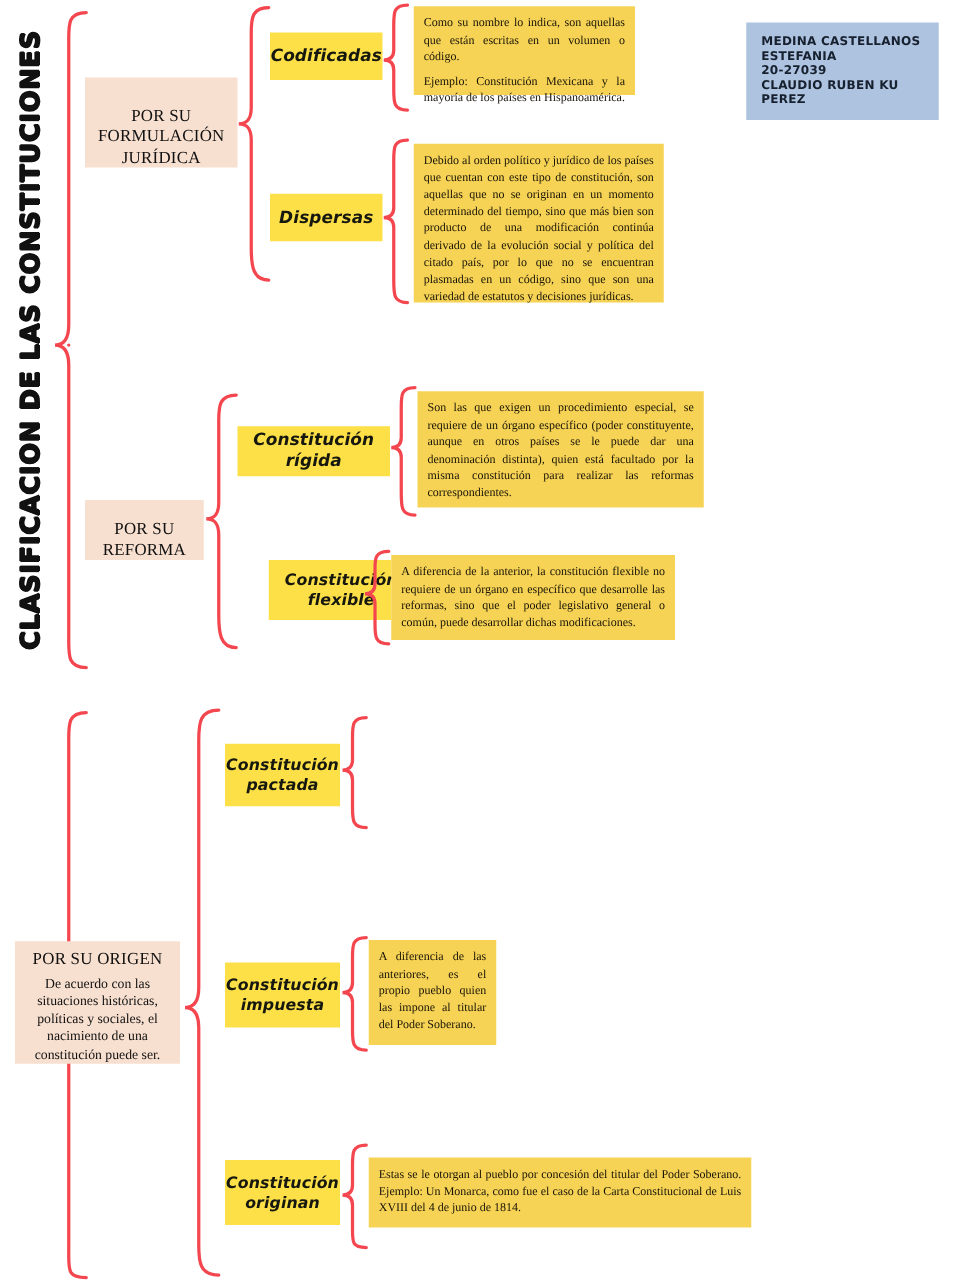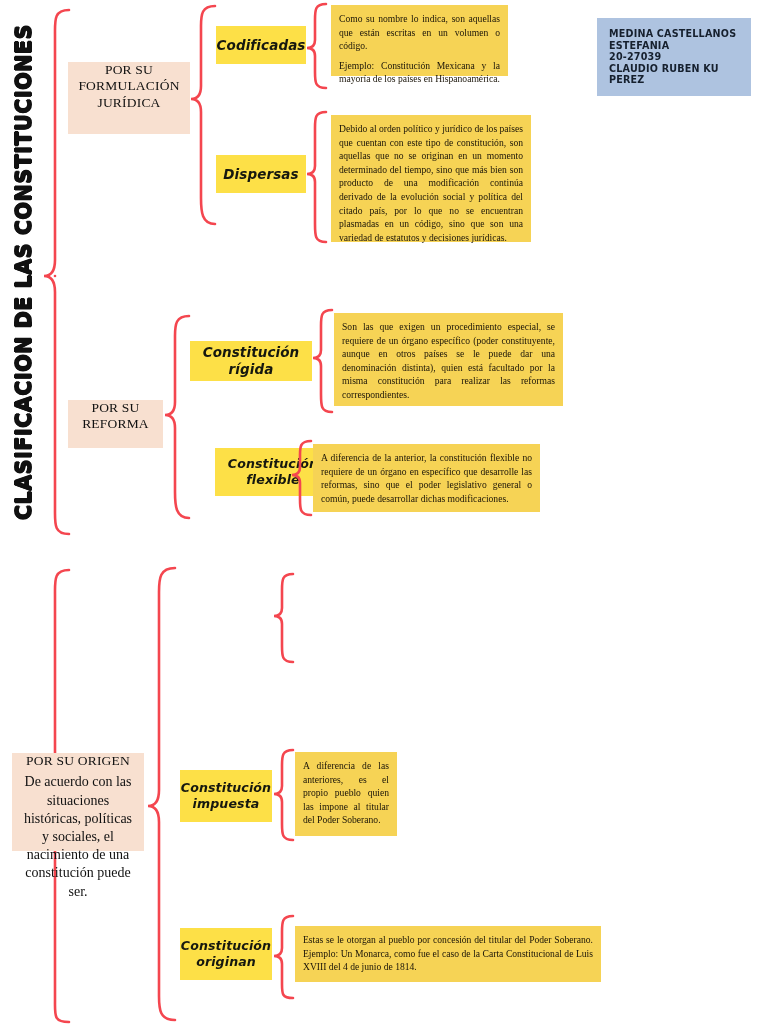--- a/index.html
+++ b/index.html
@@ -44,30 +44,30 @@
   
   .pinkbox {
     position: absolute;
     background: #f8e0d0;
     color: #111111;
     text-align: center;
     font-family: "Liberation Serif", serif;
     display: flex;
     flex-direction: column;
     align-items: center;
-    justify-content: flex-start;
+    justify-content: flex-end;
     line-height: 1.22;
   }
   .pinkbox .head {
     font-size: 13.5px;
     font-weight: 400;
     letter-spacing: 0.2px;
   }
   .pinkbox .sub {
-    font-size: 14px;
+    font-size: 11px;
     margin-top: 4px;
     line-height: 1.3;
     padding: 0 8px;
   }
 
   .greenbox {
     position: absolute;
     background: #fde047;
     color: #16180f;
     display: flex;
@@ -204,20 +204,23 @@
 
   <div class="pinkbox" style="left:12px; top:753px; width:132px; height:98px;">
     <div class="head">POR SU ORIGEN</div>
     <div class="sub">De acuerdo con las situaciones históricas, políticas y sociales, el nacimiento de una constitución puede ser.</div>
   </div>
 
   <svg class="brace" style="left:142px; top:562px; width:36px; height:466px;" viewBox="0 0 36 466">
     <path d="M33,6 C18,6 17,16 17,30 L17,228 C17,240 12,244 6,244 C12,244 17,248 17,260 L17,434 C17,448 18,458 33,458"></path>
   </svg>
 
+  <div class="greenbox small" style="left:180px; top:595px; width:92px; height:50px;">
+    <span>Constitución pactada</span>
+  </div>
 
   <svg class="brace" style="left:271px; top:570px; width:26px; height:96px;" viewBox="0 0 26 96">
     <path d="M22,4 C11,4 11,10 11,20 L11,38 C11,44 8,46 3,46 C8,46 11,48 11,54 L11,76 C11,86 11,92 22,92"></path>
   </svg>
 
 
   <div class="greenbox small" style="left:180px; top:770px; width:92px; height:52px;">
     <span>Constitución impuesta</span>
   </div>
 

